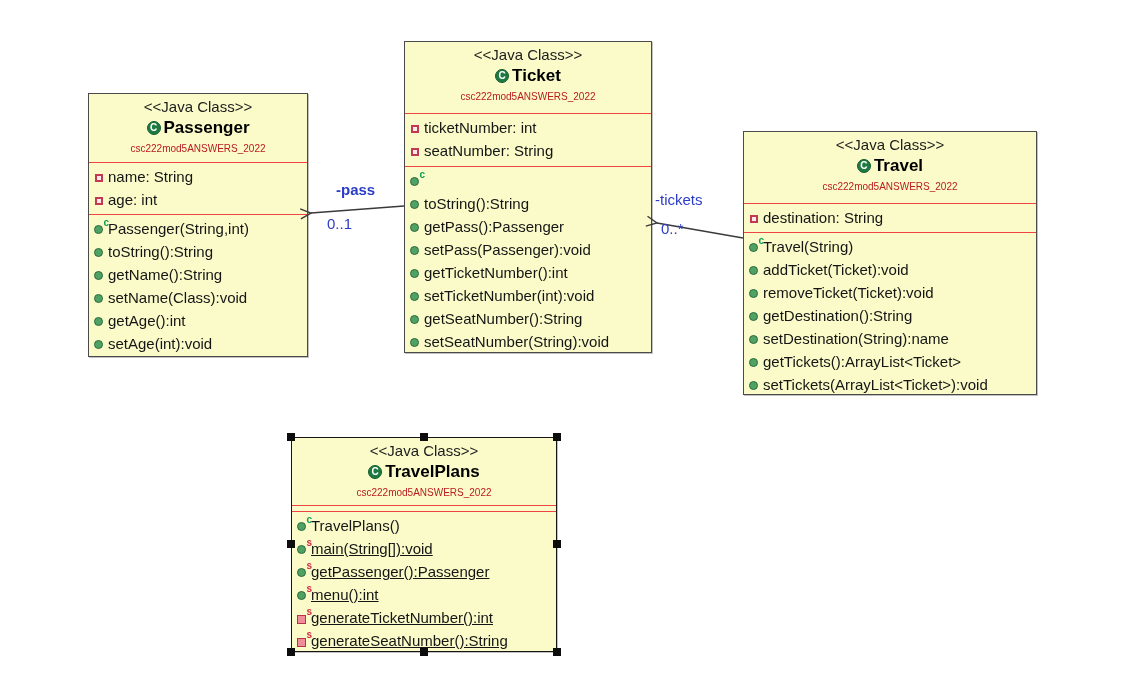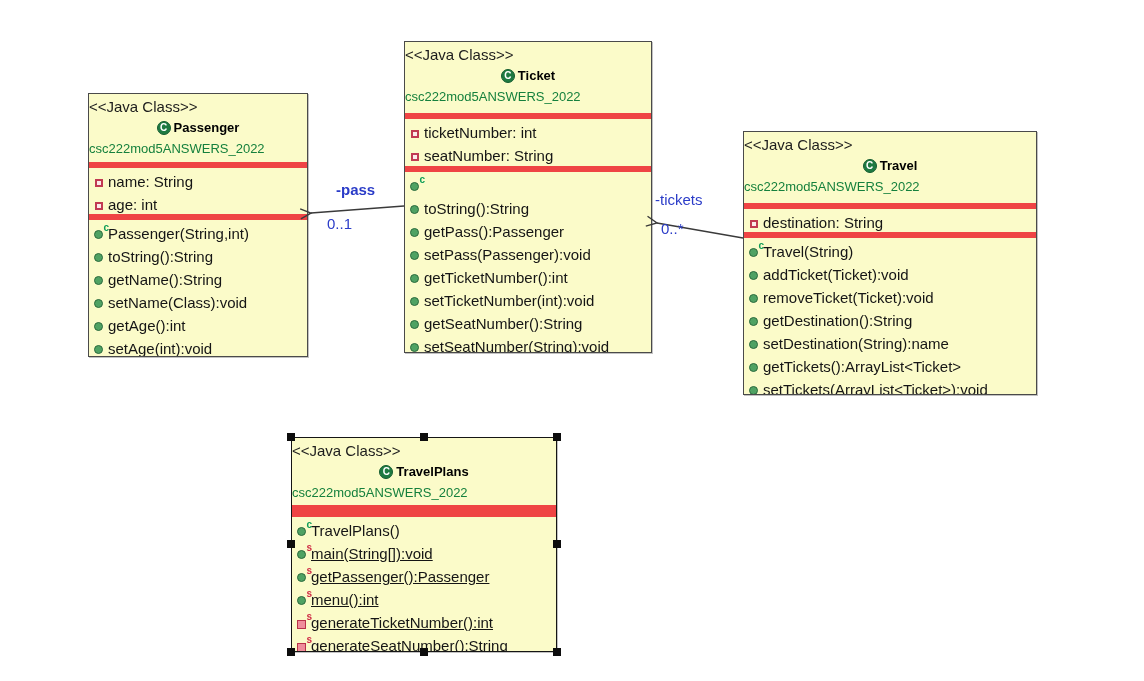--- a/index.html
+++ b/index.html
@@ -3,26 +3,26 @@
 <meta charset="utf-8">
 <style>
   * { margin:0; padding:0; box-sizing:border-box; }
   body { background:#ffffff; font-family:"Liberation Sans","DejaVu Sans",sans-serif; }
   #canvas { position:relative; width:1144px; height:681px; background:#ffffff; overflow:hidden; }
 
   
   .uml-class { position:absolute; background:#fbfbc9; border:1px solid #4a4a4a;
                box-shadow:1px 1px 0 rgba(120,120,120,.45); color:#1a1a1a; }
   .uml-class.selected { border:1px solid #151515; }
-  .hdr { text-align:left; padding-top:3px; overflow:hidden; }
+  .hdr { text-align:center; padding-top:3px; overflow:hidden; }
   .stereo { font-size:15px; line-height:19px; color:#1c1c1c; }
   .cname-line { display:flex; justify-content:center; align-items:center; gap:3px; line-height:23px; }
-  .cname { font-size:13px; font-weight:bold; color:#000; }
-  .pkg { font-size:13px; line-height:19px; color:#15803d; }
-  .compart { border-top:6px solid #ef4444; overflow:hidden; padding-top:2px; }
+  .cname { font-size:17px; font-weight:bold; color:#000; }
+  .pkg { font-size:10px; line-height:19px; color:#b91c1c; }
+  .compart { border-top:1px solid #ef4444; overflow:hidden; padding-top:2px; }
   .row { display:flex; align-items:center; height:23px; padding-left:4px; font-size:15px;
          white-space:nowrap; color:#151515; }
   .row .txt { line-height:23px; }
   .row.static .txt { text-decoration:underline; }
 
   
   .ic { position:relative; width:15px; height:16px; flex:0 0 15px; display:inline-block; }
   .dot { position:absolute; left:1px; top:4px; width:9px; height:9px; border-radius:50%;
          background:#4fa263; border:1px solid #2b6b3e; }
   .sq-f { position:absolute; left:2px; top:5px; width:8px; height:8px;

